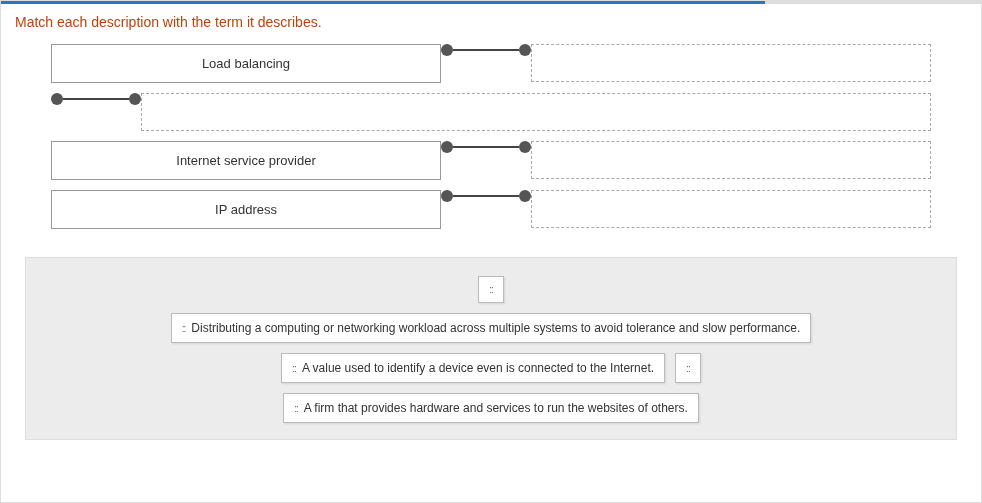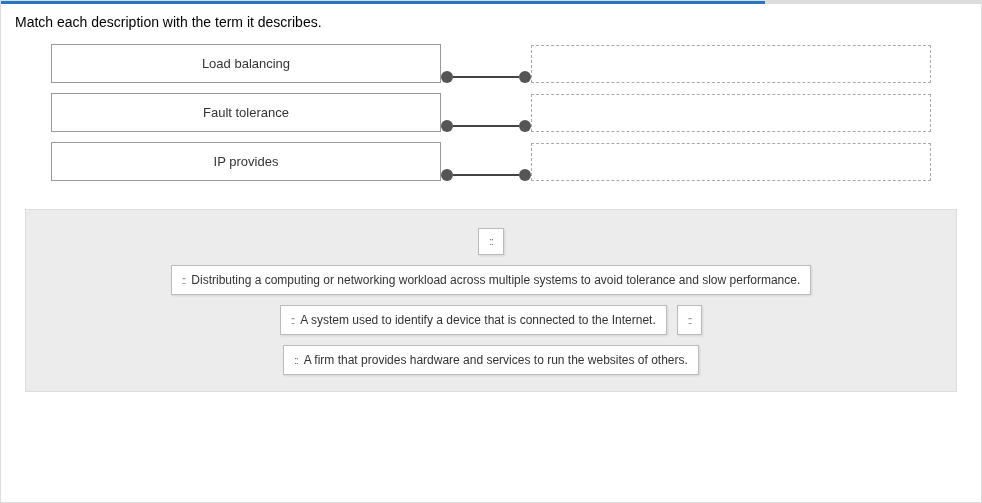--- a/index.html
+++ b/index.html
@@ -1,21 +1,21 @@
 <!DOCTYPE html>
 <html><head>
   <meta charset="utf-8">
   <style>
     * { box-sizing: border-box; margin: 0; padding: 0; }
     body { font-family: Arial, sans-serif; font-size: 13px; color: #333; background: #f5f5f5; width: 982px; height: 503px; overflow: hidden; }
     .container { background: #fff; border: 1px solid #ddd; height: 100%; }
     .topbar { height: 3px; background: linear-gradient(to right, #2874c7 0%, #2874c7 78%, #ddd 78%, #ddd 100%); }
-    .instruction { padding: 10px 14px 8px; font-size: 14px; color: #000000; }
+    .instruction { padding: 10px 14px 8px; font-size: 14px; color: #c2410c; }
     .match-area { padding: 6px 50px 10px 50px; }
-    .match-row { display: flex; align-items: flex-end; margin-bottom: 10px; }
+    .match-row { display: flex; align-items: flex-start; margin-bottom: 10px; }
     .term-box { flex: 0 0 390px; border: 1px solid #999; background: #fff; padding: 11px 8px; text-align: center; font-size: 13px; color: #333; }
     .connector { flex: 0 0 90px; display: flex; align-items: center; justify-content: center; position: relative; }
     .node { width: 12px; height: 12px; border-radius: 50%; background: #555; }
     .line { height: 2px; background: #444; flex: 1; }
     .connector .line-wrap { display: flex; align-items: center; width: 100%; }
     .drop-box { flex: 1; border: 1px dashed #aaa; background: #fff; min-height: 38px; }
     .bank { margin: 8px 24px 0 24px; background: #ececec; border: 1px solid #ddd; padding: 18px 12px 16px; }
     .bank-rows { display: flex; flex-direction: column; gap: 10px; align-items: center; }
     .bank-row { display: flex; gap: 10px; justify-content: center; flex-wrap: wrap; }
     .chip { border: 1px solid #bbb; background: #fff; padding: 7px 10px; font-size: 12px; color: #333; display: inline-flex; align-items: center; gap: 6px; cursor: grab; box-shadow: 1px 1px 2px rgba(0,0,0,0.1); }
@@ -37,34 +37,44 @@
         <div class="line-wrap">
             <span class="node"></span>
             <span class="line"></span>
             <span class="node"></span>
           </div>
       </div>
       <div class="drop-box"></div>
     </div>
 
     <div class="match-row">
-      <div class="term-box">Fault tolerance</div>
       <div class="connector">
         <div class="line-wrap">
             <span class="node"></span>
             <span class="line"></span>
             <span class="node"></span>
           </div>
       </div>
       <div class="drop-box"></div>
     </div>
 
+    <div class="match-row">
+      <div class="term-box">Internet service provider</div>
+      <div class="connector">
+        <div class="line-wrap">
+            <span class="node"></span>
+            <span class="line"></span>
+            <span class="node"></span>
+          </div>
+      </div>
+      <div class="drop-box"></div>
+    </div>
 
     <div class="match-row">
-      <div class="term-box">IP provides</div>
+      <div class="term-box">IP address</div>
       <div class="connector">
         <div class="line-wrap">
             <span class="node"></span>
             <span class="line"></span>
             <span class="node"></span>
           </div>
       </div>
       <div class="drop-box"></div>
     </div>
 
@@ -80,21 +90,21 @@
       </div>
       <div class="bank-row">
         <div class="chip">
           <span class="grip">::</span>
           <span>Distributing a computing or networking workload across multiple systems to avoid tolerance and slow performance.</span>
         </div>
       </div>
       <div class="bank-row">
         <div class="chip">
           <span class="grip">::</span>
-          <span>A system used to identify a device that is connected to the Internet.</span>
+          <span>A value used to identify a device even is connected to the Internet.</span>
         </div>
         <div class="chip">
           <span class="grip">::</span>
         </div>
       </div>
       <div class="bank-row">
         <div class="chip">
           <span class="grip">::</span>
           <span>A firm that provides hardware and services to run the websites of others.</span>
         </div>

